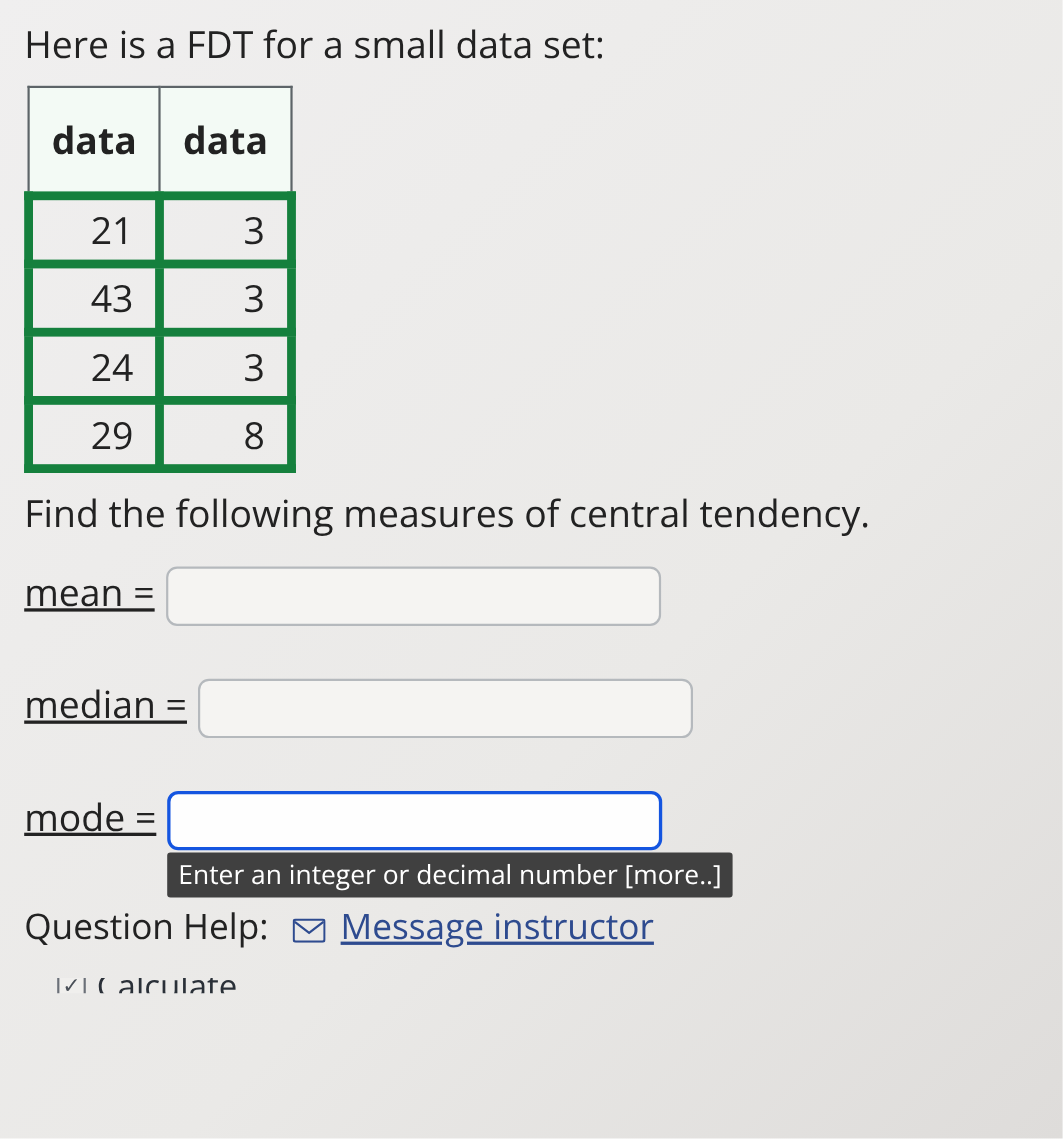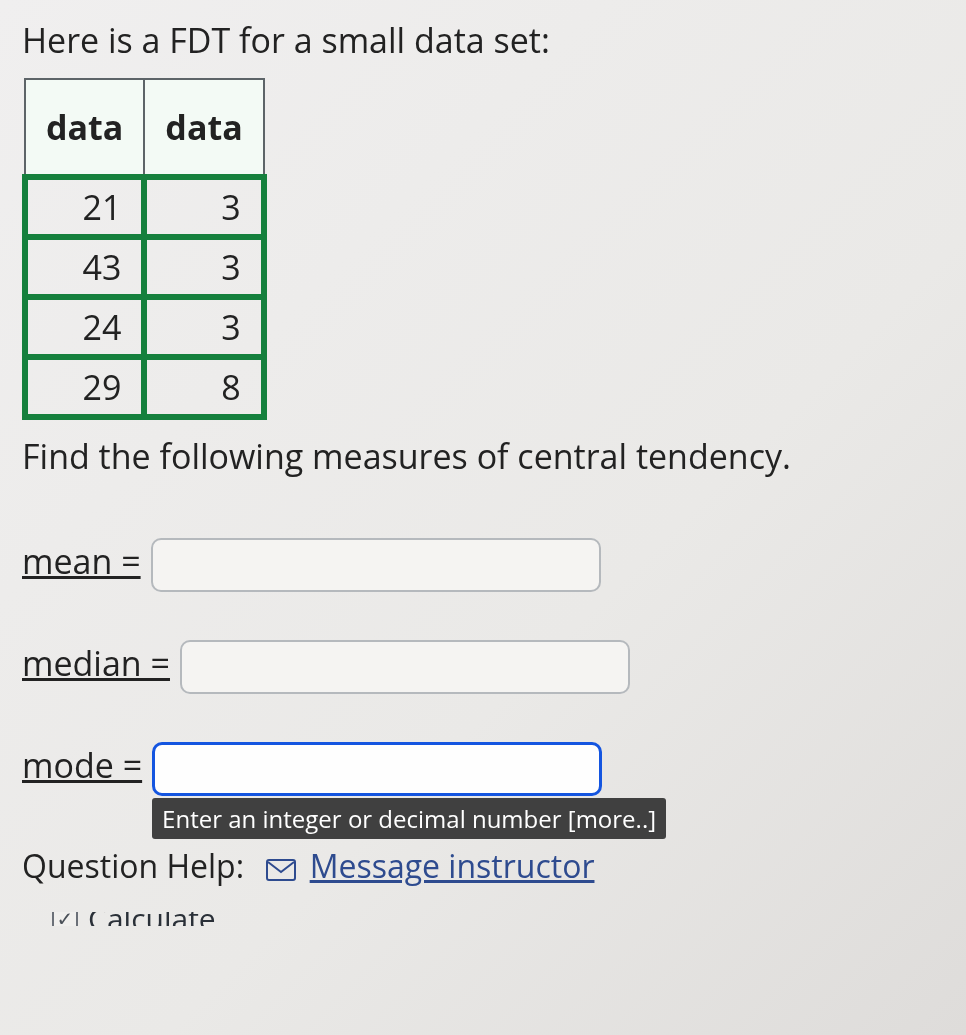--- a/index.html
+++ b/index.html
@@ -23,26 +23,26 @@
   }
   table th {
     background: #f3faf5;
     font-weight: 700;
     padding: 24px 20px;
     border: 2px solid #5d6468;
     border-bottom: 3px solid #2a2d30;
     text-align: center;
   }
   table td {
-    border: 6px solid #15803d;
+    border: 8px solid #15803d;
     padding: 4px 20px;
     text-align: right;
     min-width: 95px;
   }
-  .instruction { margin: 10px 0 58px 0; line-height: 1.35; }
+  .instruction { margin: 10px 0 25px 0; line-height: 1.35; }
   .answer-row {
     display: flex;
     margin: 16px 0 48px 0;
     font-size: 34px;
     text-decoration: underline;
   }
   .answer-label { margin-right: 10px; white-space: nowrap; }
   .answer-input {
     font-size: 30px;
     padding: 6px 14px;

